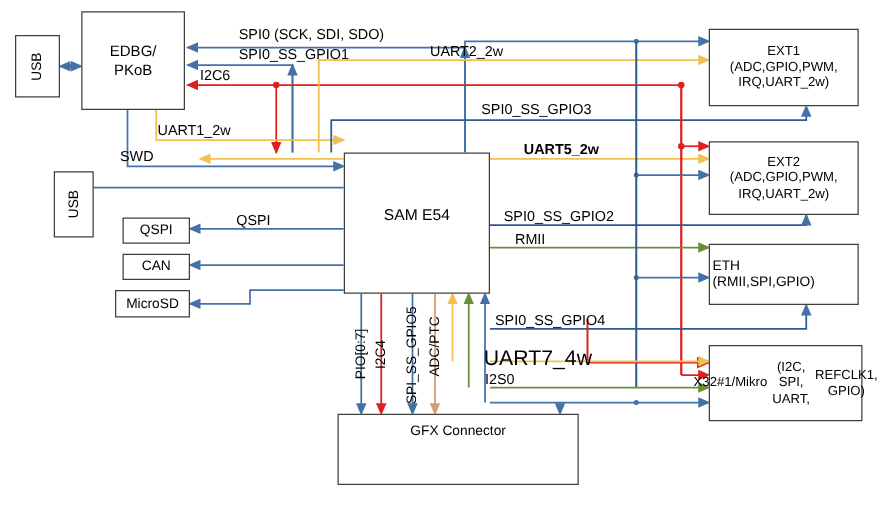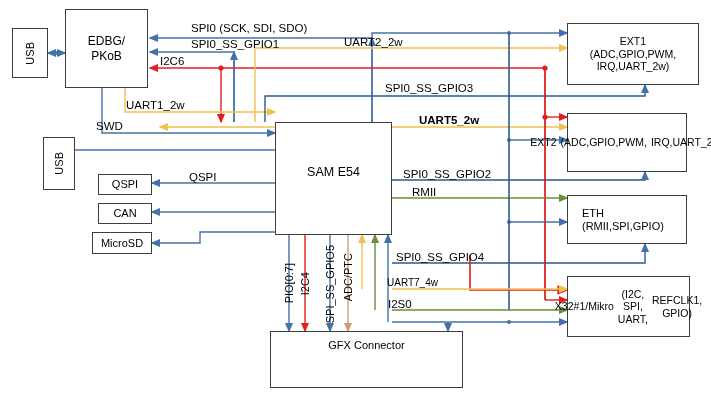--- a/index.html
+++ b/index.html
@@ -148,33 +148,33 @@
   </div>
 
   <div class="box" style="left:92px;top:232px;width:60px;height:22px;font-size:11px;">
     <span class="inner">MicroSD</span>
   </div>
 
   <div class="box" style="left:275px;top:122px;width:117px;height:113px;font-size:12.5px;align-items:flex-start;padding-top:42px;">
     <span class="inner">SAM E54</span>
   </div>
 
-  <div class="box" style="left:567px;top:23px;width:132px;height:62px;font-size:10.5px;flex-direction:column;">
+  <div class="box" style="left:567px;top:23px;width:120px;height:62px;font-size:10.5px;flex-direction:column;">
     <span class="inner">EXT1</span>
     <span class="inner">(ADC,GPIO,PWM,</span>
     <span class="inner">IRQ,UART_2w)</span>
   </div>
 
-  <div class="box" style="left:567px;top:113px;width:120px;height:59px;font-size:10.5px;flex-direction:row;">
+  <div class="box" style="left:567px;top:113px;width:120px;height:59px;font-size:10.5px;flex-direction:column;">
     <span class="inner">EXT2</span>
     <span class="inner">(ADC,GPIO,PWM,</span>
     <span class="inner">IRQ,UART_2w)</span>
   </div>
 
-  <div class="box" style="left:567px;top:195px;width:120px;height:49px;font-size:11px;flex-direction:column;align-items:flex-start;padding-left:12px;">
+  <div class="box" style="left:567px;top:195px;width:120px;height:49px;font-size:11px;flex-direction:column;align-items:flex-start;">
     <span class="inner">ETH</span>
     <span class="inner">(RMII,SPI,GPIO)</span>
   </div>
 
   <div class="box" style="left:567px;top:276px;width:123px;height:61px;font-size:10.5px;">
     <span class="inner">X32#1/Mikro</span>
     <span class="inner">(I2C, SPI, UART,</span>
     <span class="inner">REFCLK1, GPIO)</span>
   </div>
 
@@ -199,21 +199,21 @@
   <div class="lbl" style="left:96px;top:120px;font-size:11.5px;">SWD</div>
 
   <div class="lbl" style="left:189px;top:171px;font-size:11.5px;">QSPI</div>
 
   <div class="lbl" style="left:403px;top:168px;font-size:11.5px;">SPI0_SS_GPIO2</div>
 
   <div class="lbl" style="left:412px;top:186px;font-size:11.5px;">RMII</div>
 
   <div class="lbl" style="left:396px;top:251px;font-size:11.5px;">SPI0_SS_GPIO4</div>
 
-  <div class="lbl" style="left:387px;top:277px;font-size:10px;text-align:center;">UART7_4w</div>
+  <div class="lbl" style="left:387px;top:277px;font-size:17px;text-align:center;">UART7_4w</div>
 
   <div class="lbl" style="left:388px;top:298px;font-size:11.5px;">I2S0</div>
 
   <div class="vlbl" style="left:283px;top:263px;font-size:11px;">PIO[0:7]</div>
 
   <div class="vlbl" style="left:299px;top:272px;font-size:11px;">I2C4</div>
 
   <div class="vlbl" style="left:324px;top:245px;font-size:11px;">SPI_SS_GPIO5</div>
 
   <div class="vlbl" style="left:342px;top:253px;font-size:11px;">ADC/PTC</div>

